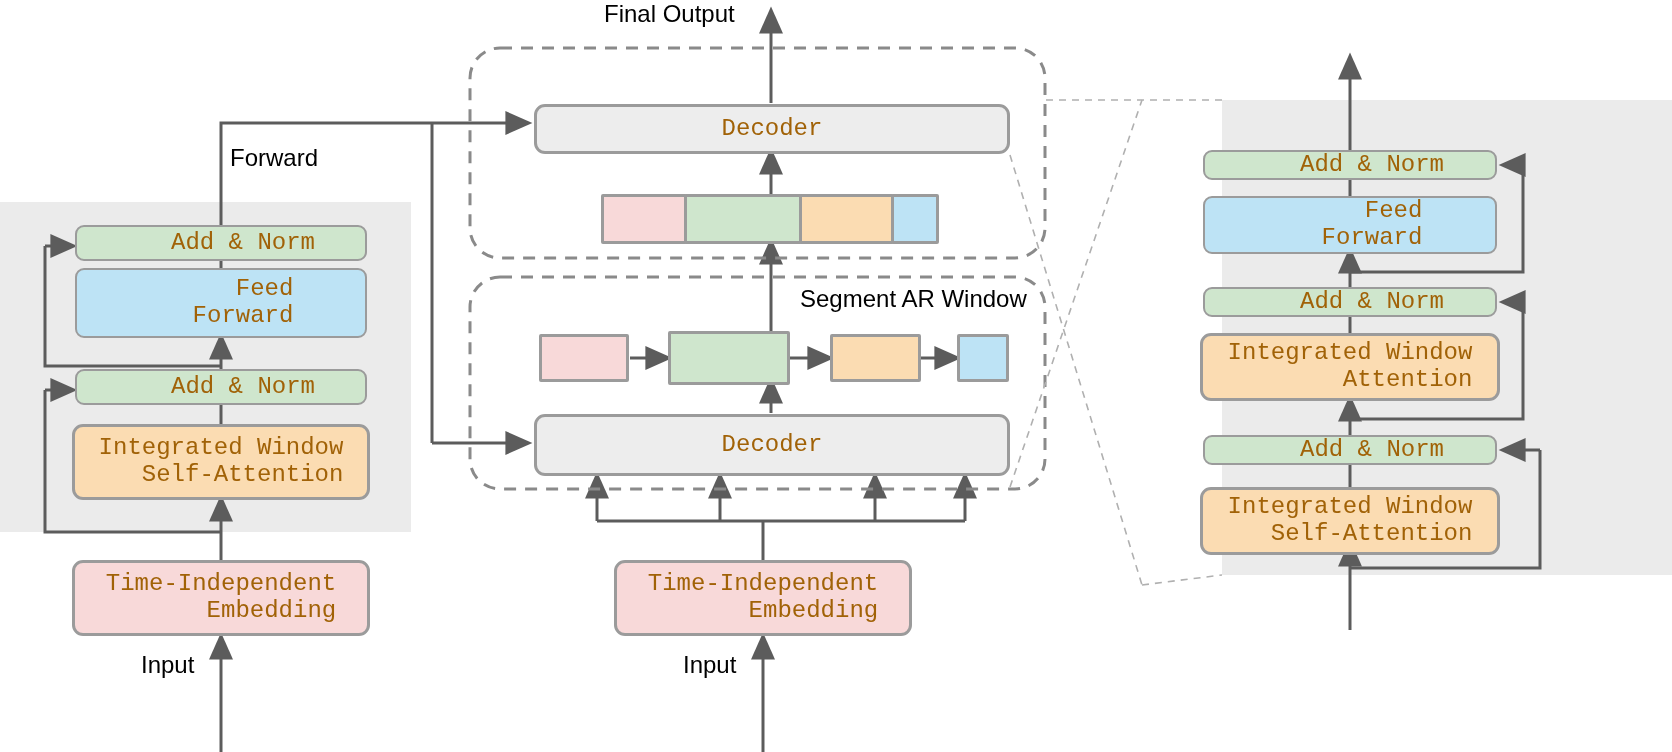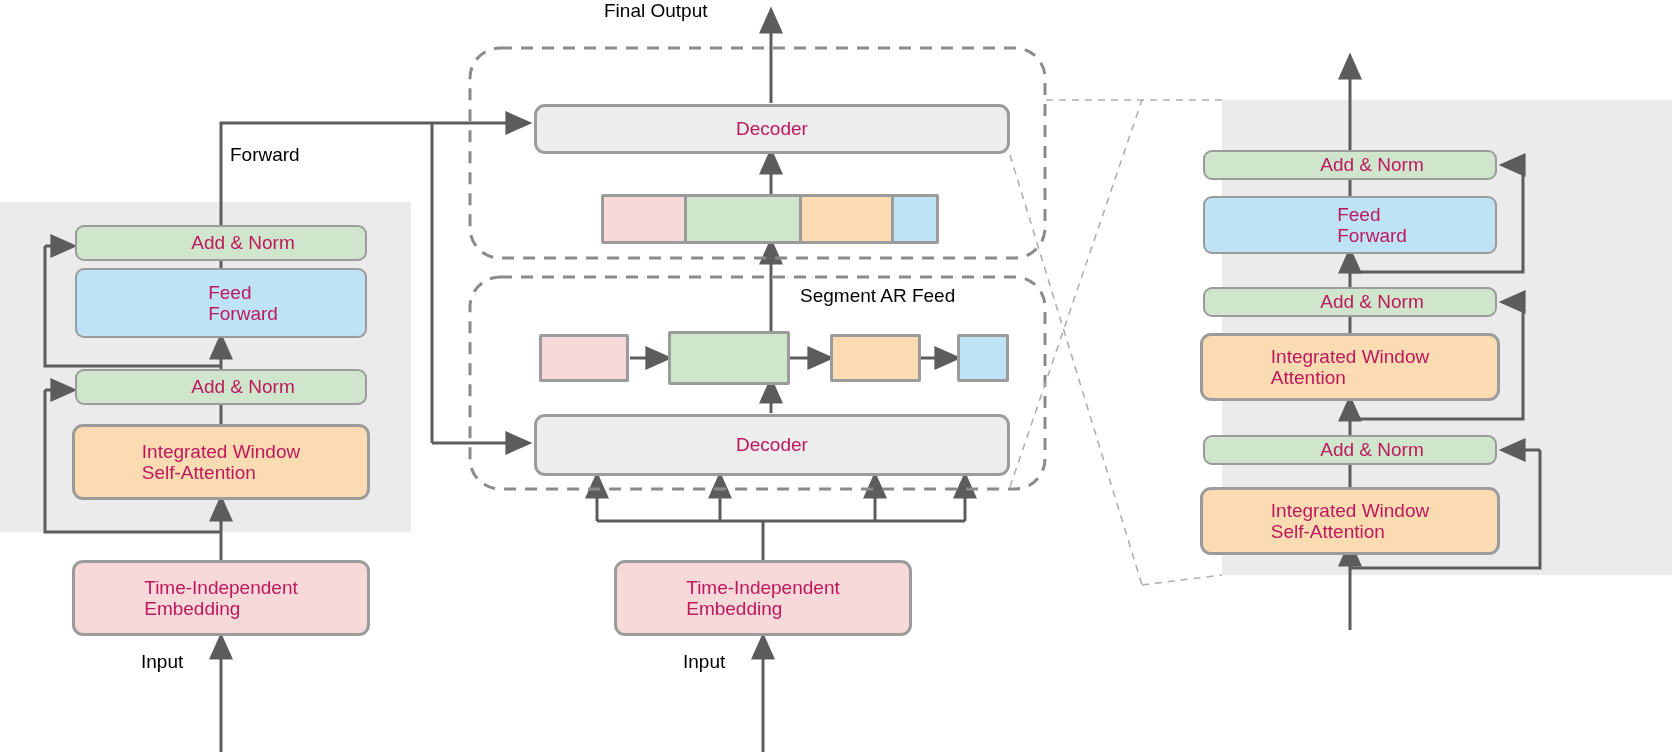--- a/index.html
+++ b/index.html
@@ -1,31 +1,31 @@
 <!DOCTYPE html>
 <html><head>
 <meta charset="utf-8">
 <style>
   html,body{margin:0;padding:0;background:#fff;}
   body{font-family:"Liberation Sans","DejaVu Sans",sans-serif;}
   #stage{position:relative;width:1672px;height:752px;background:#ffffff;overflow:hidden;}
   #stage svg.layer{position:absolute;left:0;top:0;width:1672px;height:752px;pointer-events:none;}
   .panel{position:absolute;background:#ebebeb;}
   .nodebox{position:absolute;box-sizing:border-box;display:flex;align-items:center;justify-content:center;
-           text-align:left;color:#be185d;line-height:1.12;white-space:pre-line;}
+           text-align:right;color:#a16207;line-height:1.12;white-space:pre-line;font-family:Liberation Mono, monospace;}
   .rnd{border:2px solid #9b9b9b;border-radius:9px;padding-left:44px;}
   .rnd-thick{border:3px solid #9b9b9b;border-radius:11px;}
   .sq{border:3px solid #9b9b9b;border-radius:2px;}
   .c-green{background:#cfe6cd;}
   .c-blue{background:#bde3f5;}
   .c-orange{background:#fbdcb2;}
   .c-pink{background:#f8d9d9;}
   .c-grey{background:#ededed;}
   .lbl{position:absolute;color:#000;white-space:nowrap;}
-  .f26{font-size:19px;}
+  .f26{font-size:24px;}
 </style>
 </head>
 <body>
 
 <div id="stage">
 
   <div class="panel" style="left:0px;top:202px;width:411px;height:330px;"></div>
   <div class="panel" style="left:1222px;top:100px;width:450px;height:475px;"></div>
 
   <svg class="layer" viewBox="0 0 1672 752">
@@ -142,21 +142,21 @@
 
   <div class="nodebox rnd-thick c-grey f26" style="left:534px;top:104px;width:476px;height:50px;">Decoder</div>
 
   <div style="position:absolute;left:601px;top:194px;height:50px;display:flex;">
     <div class="nodebox sq c-pink" style="position:relative;width:86px;height:50px;"></div>
     <div class="nodebox sq c-green" style="position:relative;width:118px;height:50px;margin-left:-3px;"></div>
     <div class="nodebox sq c-orange" style="position:relative;width:95px;height:50px;margin-left:-3px;"></div>
     <div class="nodebox sq c-blue" style="position:relative;width:48px;height:50px;margin-left:-3px;"></div>
   </div>
 
-  <div class="lbl f26" style="left:800px;top:285px;">Segment AR Feed</div>
+  <div class="lbl f26" style="left:800px;top:285px;">Segment AR Window</div>
 
   <div class="nodebox sq c-pink" style="left:539px;top:334px;width:90px;height:48px;"></div>
   <div class="nodebox sq c-green" style="left:668px;top:331px;width:122px;height:54px;"></div>
   <div class="nodebox sq c-orange" style="left:830px;top:334px;width:91px;height:48px;"></div>
   <div class="nodebox sq c-blue" style="left:957px;top:334px;width:52px;height:48px;"></div>
 
   <div class="nodebox rnd-thick c-grey f26" style="left:534px;top:414px;width:476px;height:62px;">Decoder</div>
 
   <div class="nodebox rnd-thick c-pink f26" style="left:614px;top:560px;width:298px;height:76px;">Time-Independent
 Embedding</div>

